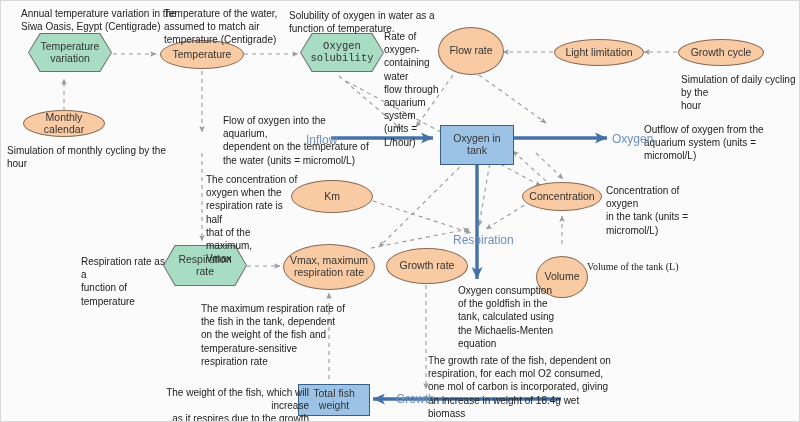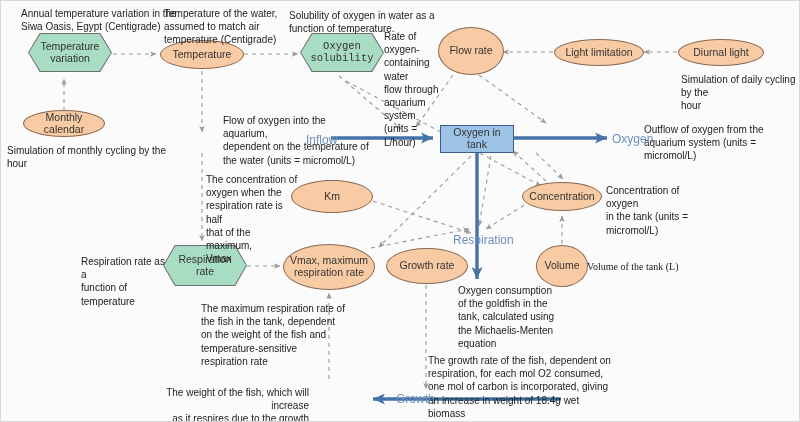--- a/index.html
+++ b/index.html
@@ -139,48 +139,52 @@
 
   <div class="node ellipse" style="left:437px;top:26px;width:66px;height:48px;">
     <span>Flow rate</span>
   </div>
 
   <div class="node ellipse" style="left:553px;top:38px;width:90px;height:27px;">
     <span>Light limitation</span>
   </div>
 
   <div class="node ellipse" style="left:677px;top:38px;width:86px;height:27px;">
-    <span>Diurnal light</span>
+    <span>Growth cycle</span>
   </div>
 
   <div class="node ellipse" style="left:521px;top:181px;width:80px;height:29px;">
     <span>Concentration</span>
   </div>
 
   <div class="node ellipse" style="left:290px;top:179px;width:82px;height:33px;">
     <span>Km</span>
   </div>
 
   <div class="node ellipse" style="left:282px;top:243px;width:92px;height:46px;align-items:center;">
     <span style="white-space:pre-line;">Vmax, maximum
 respiration rate</span>
   </div>
 
   <div class="node ellipse" style="left:385px;top:247px;width:82px;height:36px;">
     <span>Growth rate</span>
   </div>
 
-  <div class="node ellipse" style="left:535px;top:244px;width:52px;height:42px;text-align:center;">
+  <div class="node ellipse" style="left:535px;top:255px;width:52px;height:42px;text-align:center;">
     <span>Volume</span>
   </div>
 
-  <div class="node rect" style="left:439px;top:124px;width:74px;height:28px;">
+  <div class="node rect" style="left:439px;top:124px;width:74px;height:40px;">
     <span>Oxygen in tank</span>
   </div>
 
+  <div class="node rect" style="left:297px;top:383px;width:72px;height:32px;">
+    <span style="white-space:pre-line;">Total fish
+weight</span>
+  </div>
 
   <div class="flowlabel" style="left:305px;top:132px;">Inflow</div>
   <div class="flowlabel" style="left:611px;top:131px;">Oxygen</div>
   <div class="flowlabel" style="left:452px;top:232px;">Respiration</div>
   <div class="flowlabel" style="left:395px;top:391px;">Growth</div>
 
   <div class="note" style="left:20px;top:6px;width:165px;">Annual temperature variation in the
 Siwa Oasis, Egypt (Centigrade)</div>
 
   <div class="note" style="left:6px;top:143px;width:170px;">Simulation of monthly cycling by the

